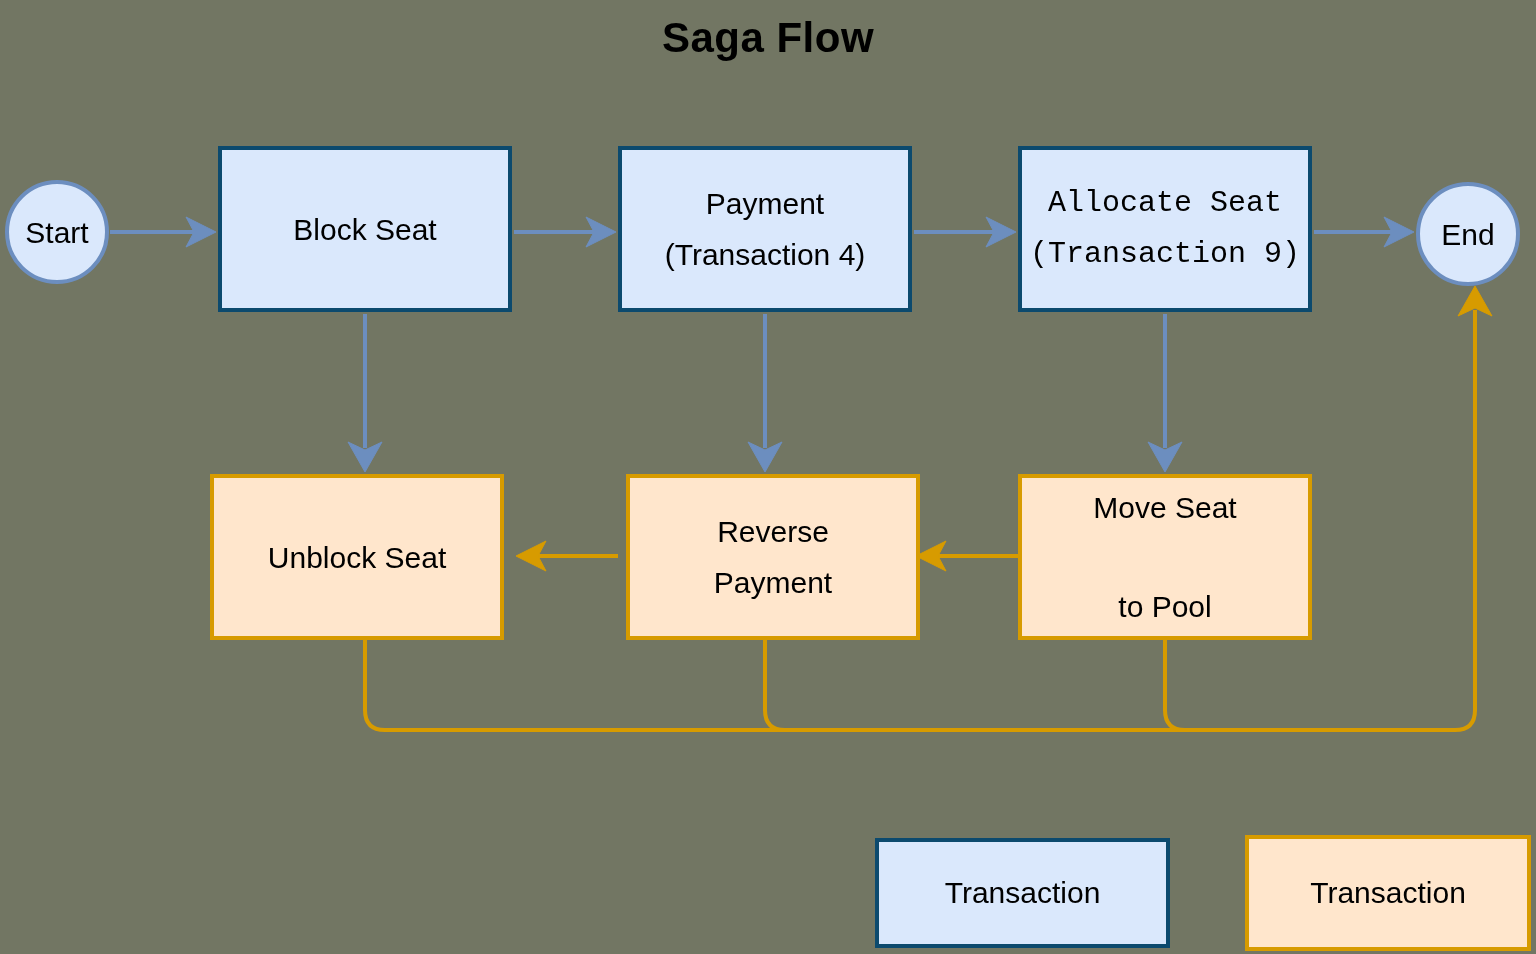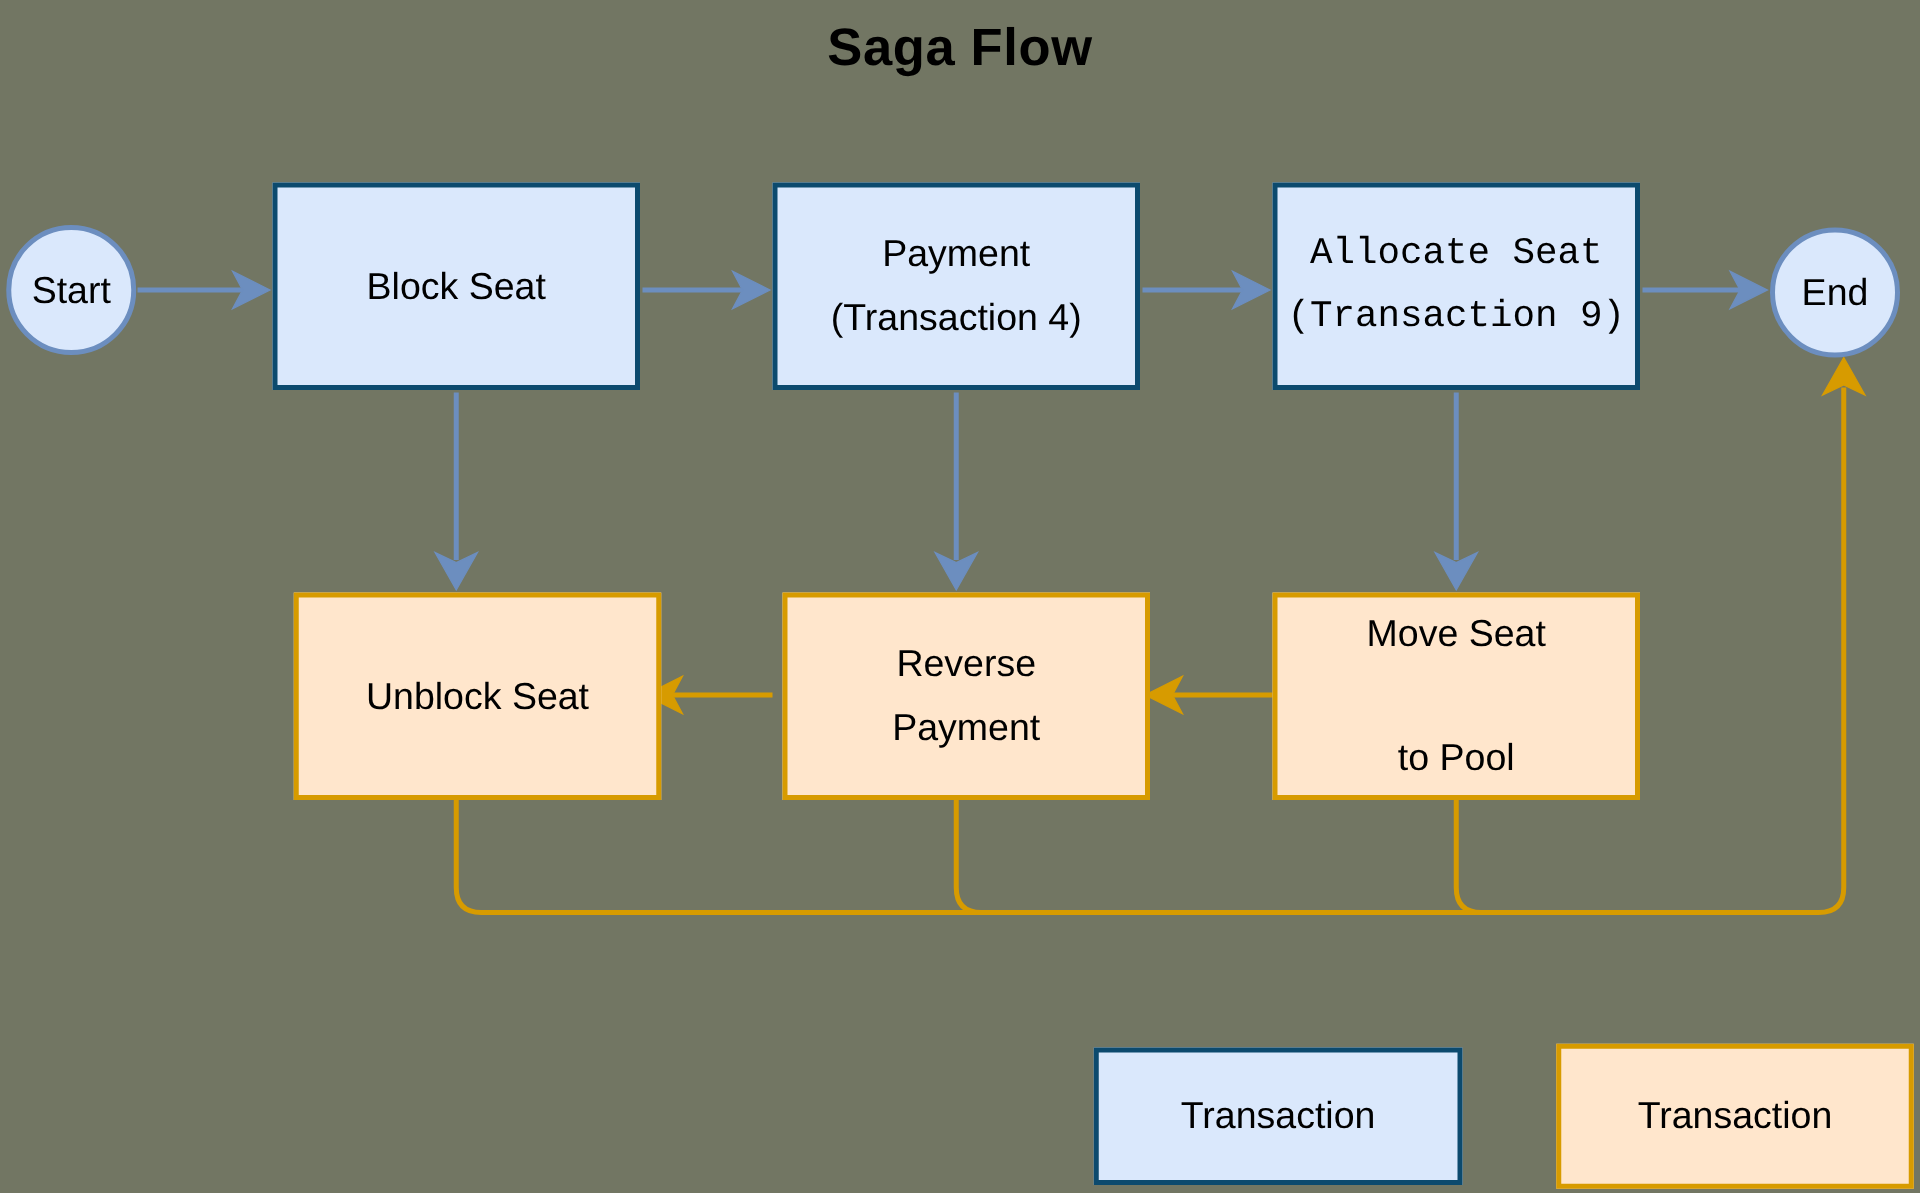--- a/index.html
+++ b/index.html
@@ -133,21 +133,21 @@
   </div>
   <div class="node rect-node txn" style="left:618px; top:146px;">
     <span>Payment</span>
     <span>(Transaction 4)</span>
   </div>
   <div class="node rect-node txn" style="left:1018px; top:146px;font-family:Liberation Mono, monospace;">
     <span>Allocate Seat</span>
     <span>(Transaction 9)</span>
   </div>
 
-  <div class="node rect-node comp" style="left:235px; top:474px;">
+  <div class="node rect-node comp" style="left:210px; top:474px;">
     <span>Unblock Seat</span>
     <span></span>
   </div>
   <div class="node rect-node comp" style="left:626px; top:474px;">
     <span>Reverse</span>
     <span>Payment</span>
   </div>
   <div class="node rect-node comp" style="left:1018px; top:474px;gap:48px;">
     <span>Move Seat</span>
     <span>to Pool</span>

